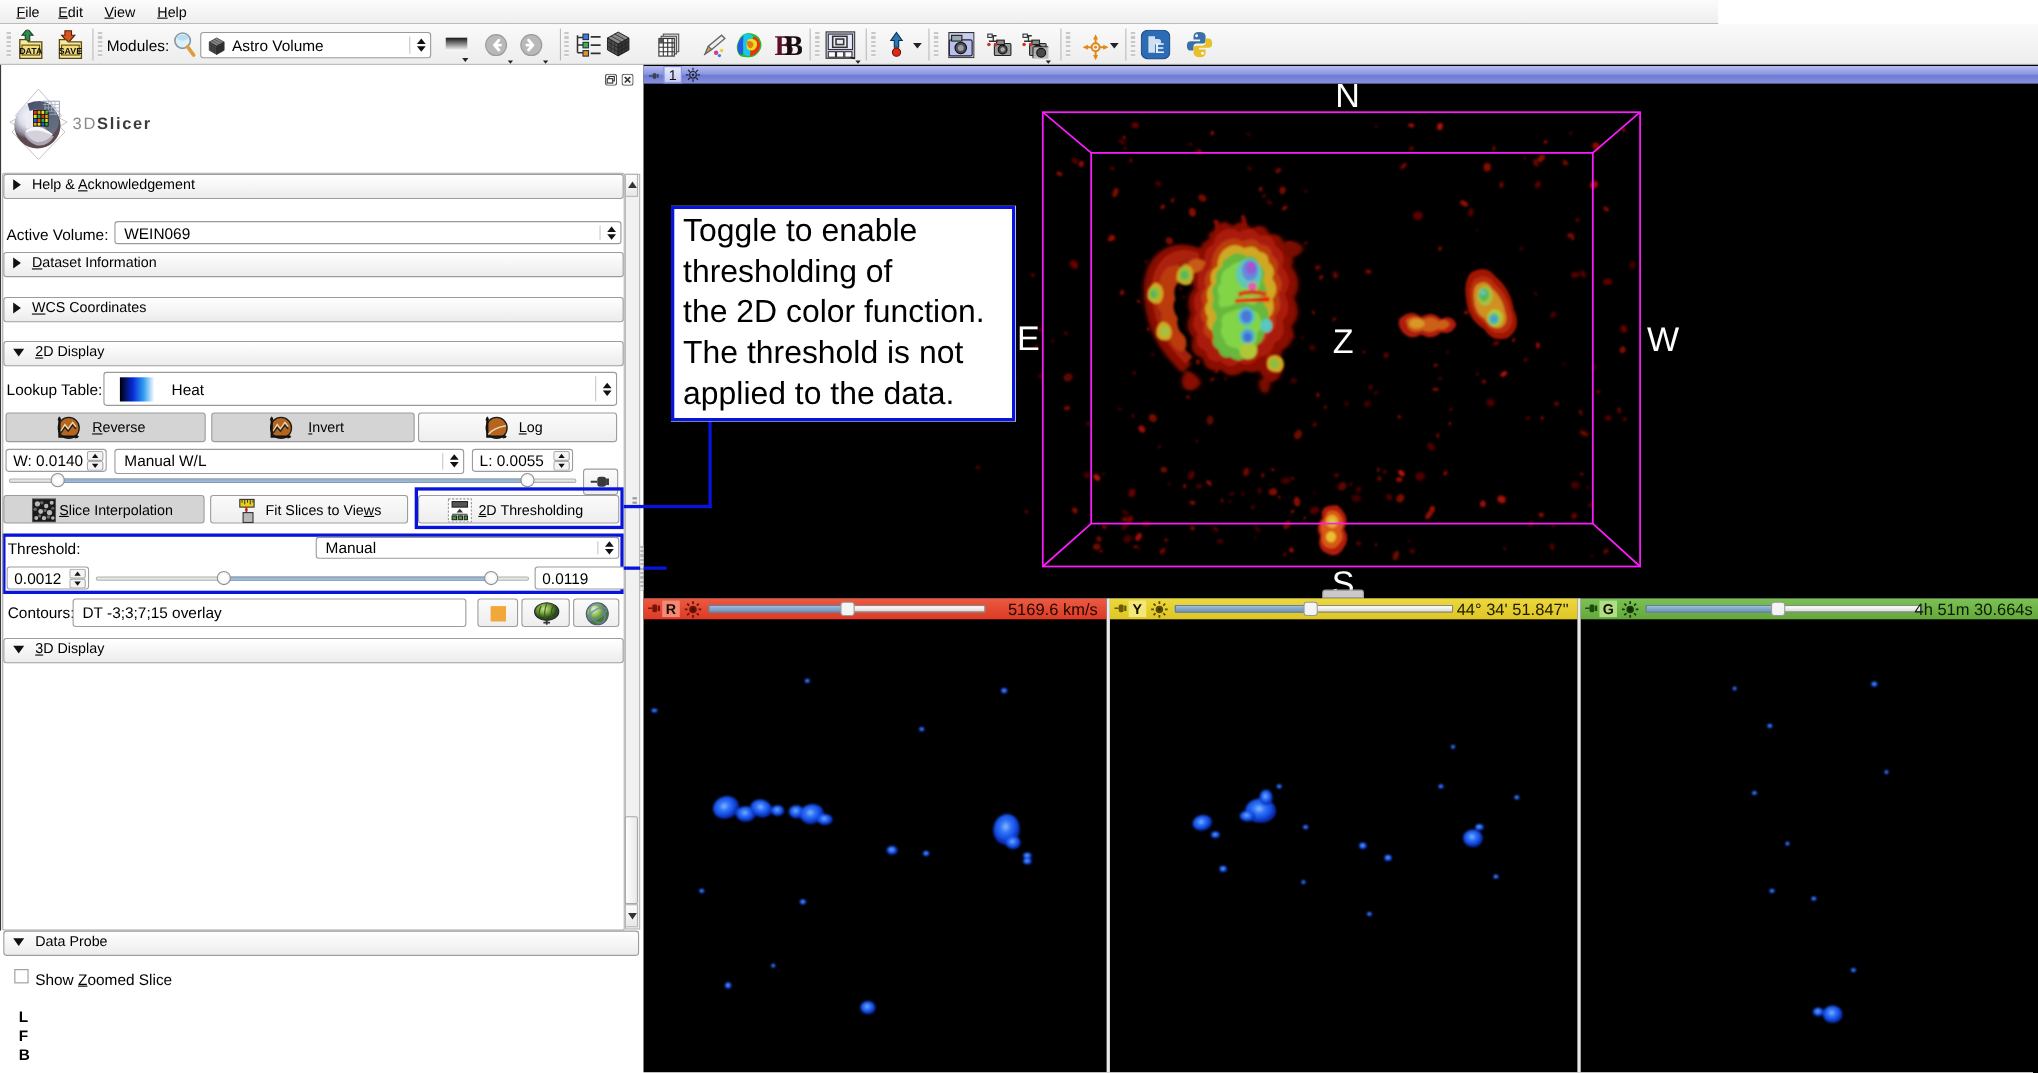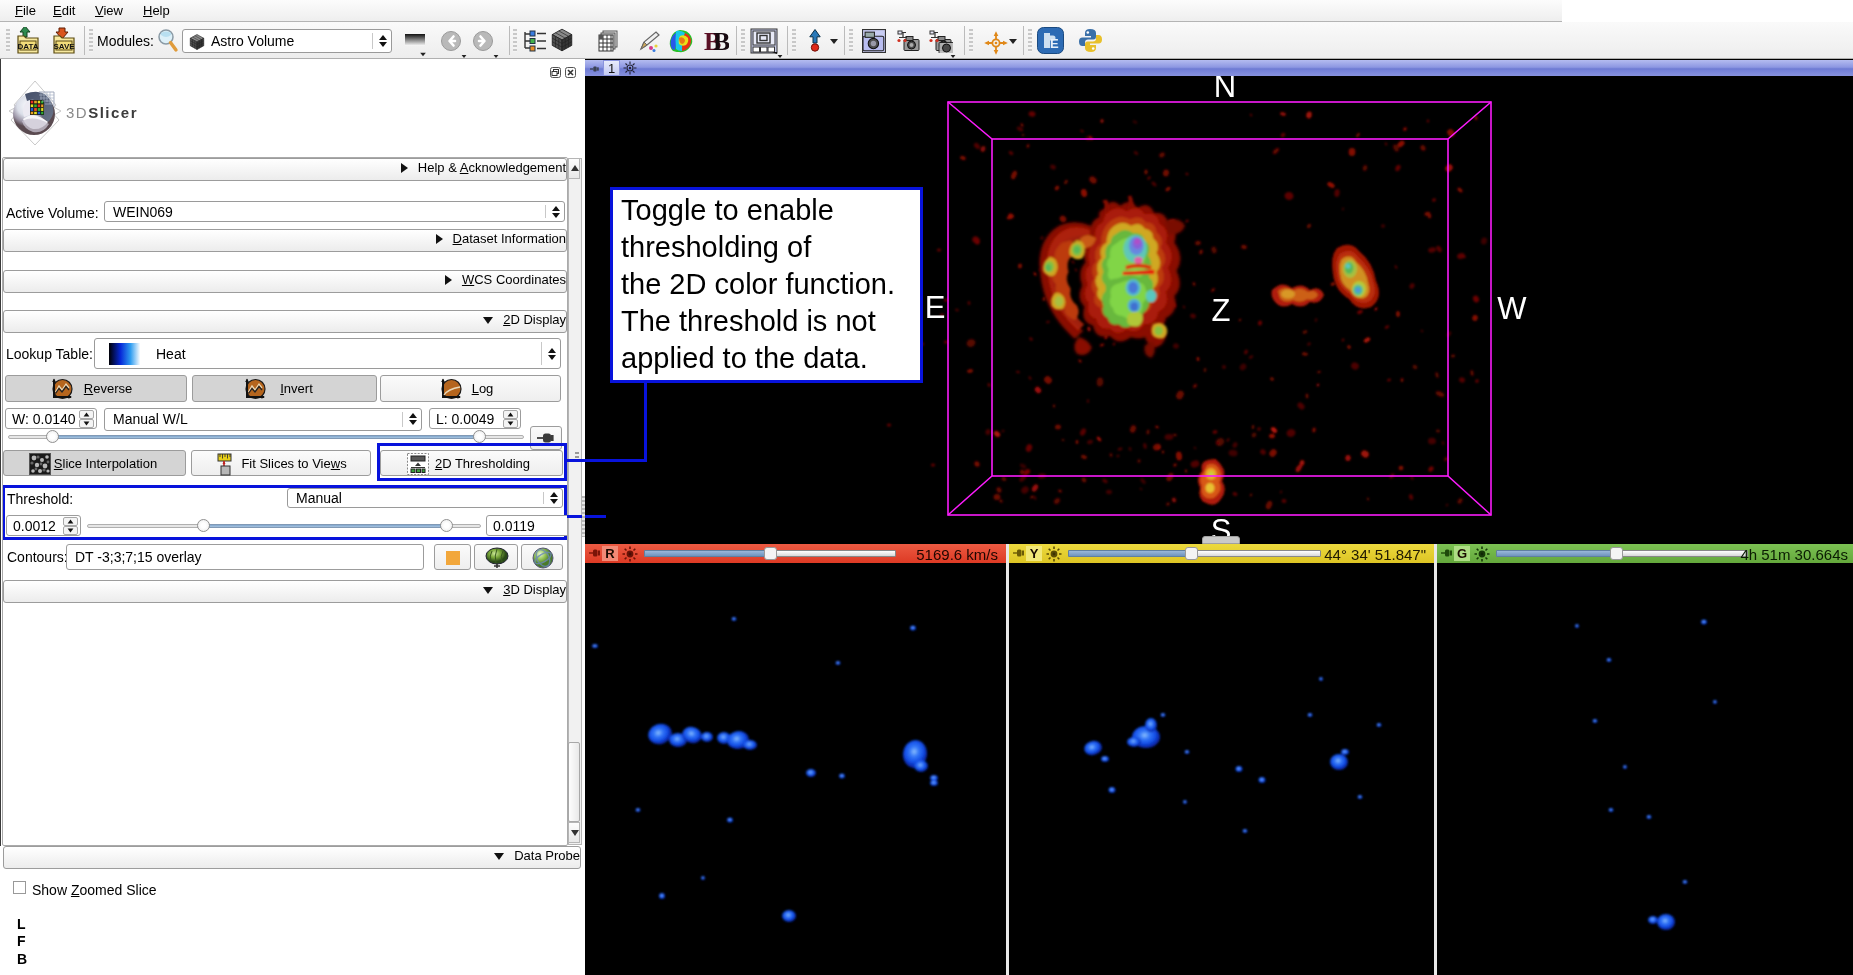--- a/index.html
+++ b/index.html
@@ -26,21 +26,21 @@
 .combo { position:absolute; background:#fff; border:1px solid #9a9a9a; border-radius:3px; }
 .combo .sep { position:absolute; right:18px; top:3px; bottom:3px; width:1px; background:#c8c8c8; }
 .combo .arr { position:absolute; right:4px; }
 .uparr  { width:0; height:0; border-left:4px solid transparent; border-right:4px solid transparent; border-bottom:5px solid #111; }
 .dnarr  { width:0; height:0; border-left:4px solid transparent; border-right:4px solid transparent; border-top:5px solid #111; }
 
 
 #panel { position:absolute; left:0; top:59px; width:585px; height:916px; background:#fff; }
 .secthdr { position:absolute; left:3px; width:564px; height:23px;
   background:linear-gradient(#ffffff,#ececec); border:1px solid #9c9c9c; border-radius:3px;
-  line-height:21px;text-align:right; }
+  line-height:21px; }
 .secthdr .tri { display:inline-block; width:0; height:0; margin:0 10px 1px 8px; }
 .tri-r { border-top:5px solid transparent; border-bottom:5px solid transparent; border-left:7px solid #111; }
 .tri-d { border-left:5px solid transparent; border-right:5px solid transparent; border-top:7px solid #111; vertical-align:1px; }
 .btn { position:absolute; height:27px; background:linear-gradient(#fbfbfb,#eeeeee);
   border:1px solid #9c9c9c; border-radius:3px; text-align:center; line-height:25px; }
 .btn.checked { background:#d4d4d4; }
 .spin { position:absolute; height:21px; background:#fff; border:1px solid #9c9c9c; border-radius:3px; }
 .spinbtns { position:absolute; right:1px; top:1px; width:16px; height:17px; }
 .field { position:absolute; height:26px; background:#fff; border:1px solid #9c9c9c; border-radius:3px; }
 
@@ -411,21 +411,21 @@
 <path d="M7.5 15.4 L4.6 11.6 L10.4 11.6 Z" fill="#111"></path>
 </svg></div>
   </div>
   <div class="combo" style="left:104px;top:349px;width:318px;height:23px">
     <span style="position:absolute;left:8px;top:2px;font-size:14px">Manual W/L</span>
     <div class="sep"></div>
     <div class="arr uparr" style="top:4px"></div>
     <div class="arr dnarr" style="top:11px"></div>
   </div>
   <div class="spin" style="left:429px;top:349px;width:92px">
-    <span style="position:absolute;left:6px;top:2px;font-size:14px">L: 0.0049</span>
+    <span style="position:absolute;left:6px;top:2px;font-size:14px">L: 0.0055</span>
     <div class="spinbtns"><svg width="16" height="18" viewBox="0 0 16 18">
 <rect x="0.5" y="0.5" width="14" height="8" rx="1.5" fill="#f4f4f4" stroke="#a8a8a8" stroke-width="1"></rect>
 <rect x="0.5" y="9.5" width="14" height="8" rx="1.5" fill="#f4f4f4" stroke="#a8a8a8" stroke-width="1"></rect>
 <path d="M7.5 2.6 L4.6 6.4 L10.4 6.4 Z" fill="#111"></path>
 <path d="M7.5 15.4 L4.6 11.6 L10.4 11.6 Z" fill="#111"></path>
 </svg></div>
   </div>
   <div class="btn" style="left:530px;top:367px;width:32px;height:24px">
         <svg width="30" height="22" viewBox="0 0 30 22" style="position:absolute;left:0;top:0">
 <g transform="translate(15,11)">

